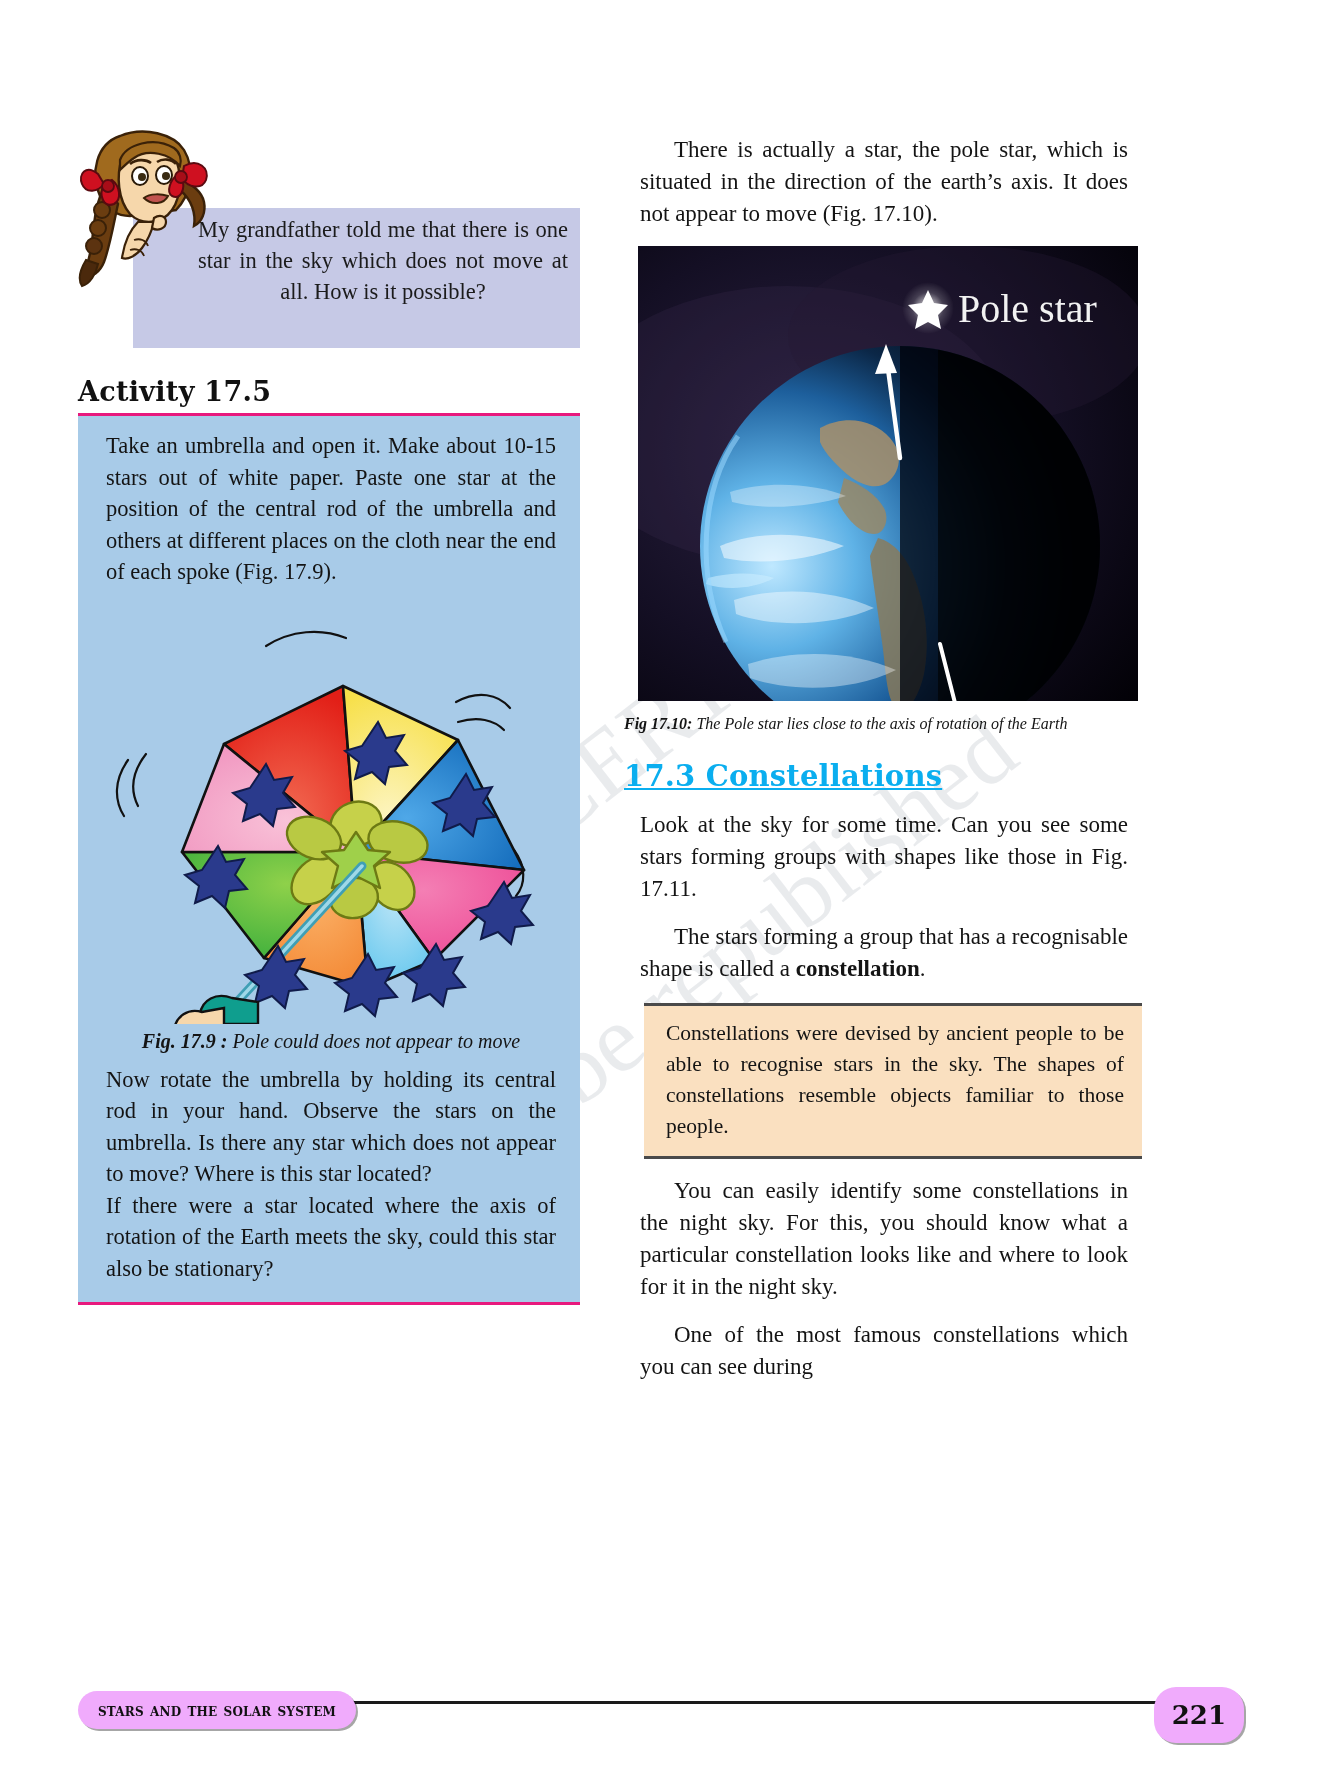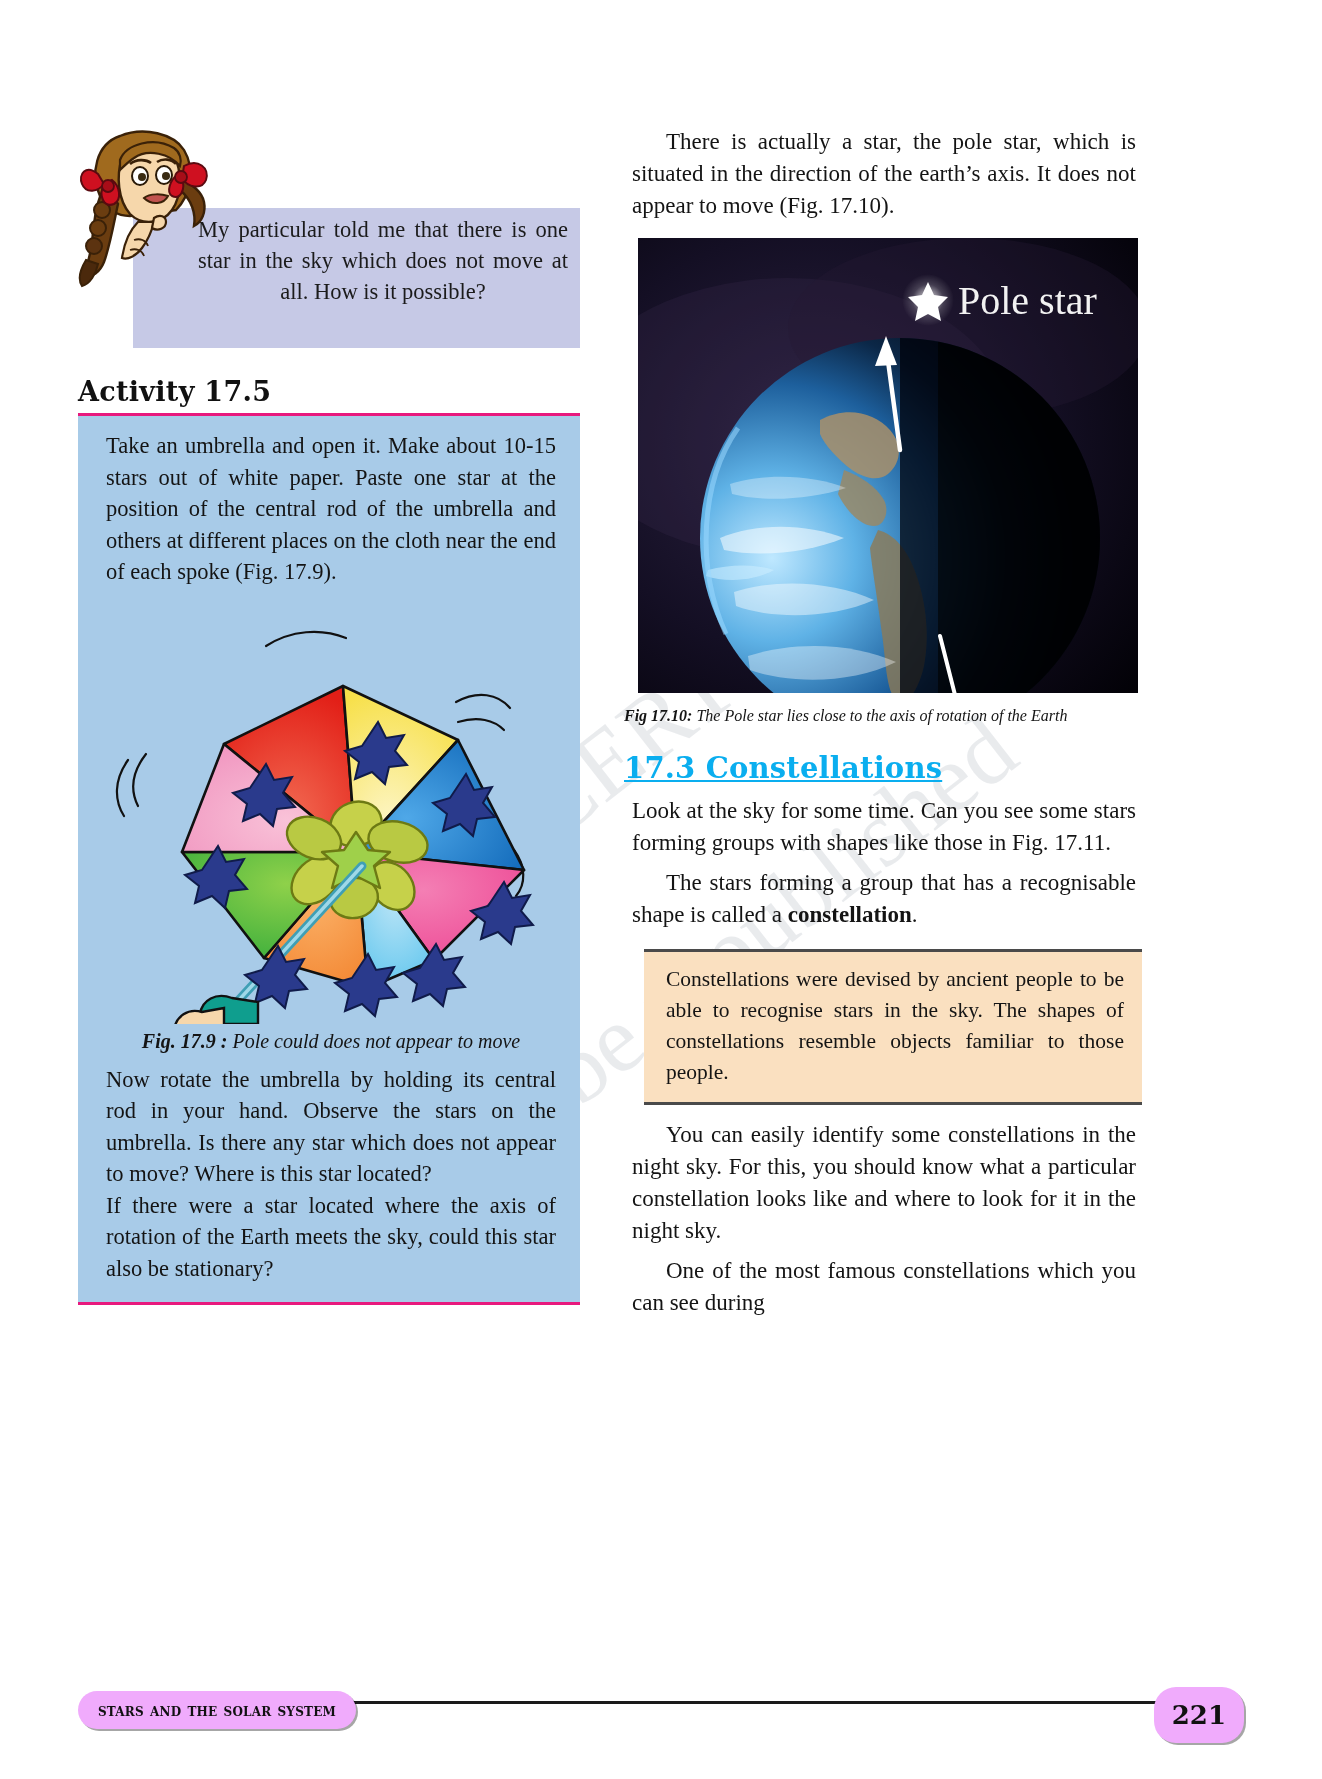--- a/index.html
+++ b/index.html
@@ -76,21 +76,21 @@
   
   .umbrella-fig{position:relative;height:430px;margin:6px 0 2px 0;}
   .fig-caption{
     font-size:20px;line-height:26px;text-align:center;
     font-style:italic;margin:4px 0 10px 0;color:#141414;
   }
   .fig-caption b{font-style:italic;font-weight:bold;}
 
   
   .rc-p{
-    margin:8px;font-size:23px;line-height:32px;
+    margin:16px;font-size:23px;line-height:32px;
     text-align:justify;color:#141414;
   }
   .rc-p.indent{text-indent:34px;}
   .rc-p b{font-weight:bold;}
 
   
   .photo{
     position:relative;width:500px;height:455px;margin:16px 0 0 14px;
     background:#15803d;
     overflow:hidden;
@@ -156,21 +156,21 @@
 
   <div class="watermark">
     <div class="wm-text wm1">© NCERT</div>
     <div class="wm-text wm2">not to be republished</div>
   </div>
 
   <div class="col-left">
 
     <div class="girl-block">
       <div class="speech-box"></div>
-      <div class="speech-text">My particular told me that there is one star in the sky which does not move at all. How is it possible?</div>
+      <div class="speech-text">My grandfather told me that there is one star in the sky which does not move at all. How is it possible?</div>
       <svg class="girl" viewBox="0 0 140 180">
 
         <path d="M42 18 C18 26 12 56 22 78 C28 92 40 98 52 98 L98 92 C112 78 118 52 106 32 C96 16 66 8 42 18 Z" fill="#a06a1e" stroke="#3a2108" stroke-width="2.4"></path>
 
         <path d="M28 66 C18 82 16 104 14 124 C12 140 8 150 6 158 C14 160 22 154 26 144 C32 128 36 104 40 86 Z" fill="#6b3d10" stroke="#3a2108" stroke-width="2.4"></path>
         <circle cx="24" cy="92" r="8" fill="#6b3d10" stroke="#3a2108" stroke-width="2"></circle>
         <circle cx="20" cy="110" r="8" fill="#6b3d10" stroke="#3a2108" stroke-width="2"></circle>
         <circle cx="16" cy="128" r="8" fill="#5c3310" stroke="#3a2108" stroke-width="2"></circle>
         <path d="M8 142 C2 152 0 162 4 168 C12 166 18 156 20 146 Z" fill="#4b290c" stroke="#3a2108" stroke-width="2"></path>
 

